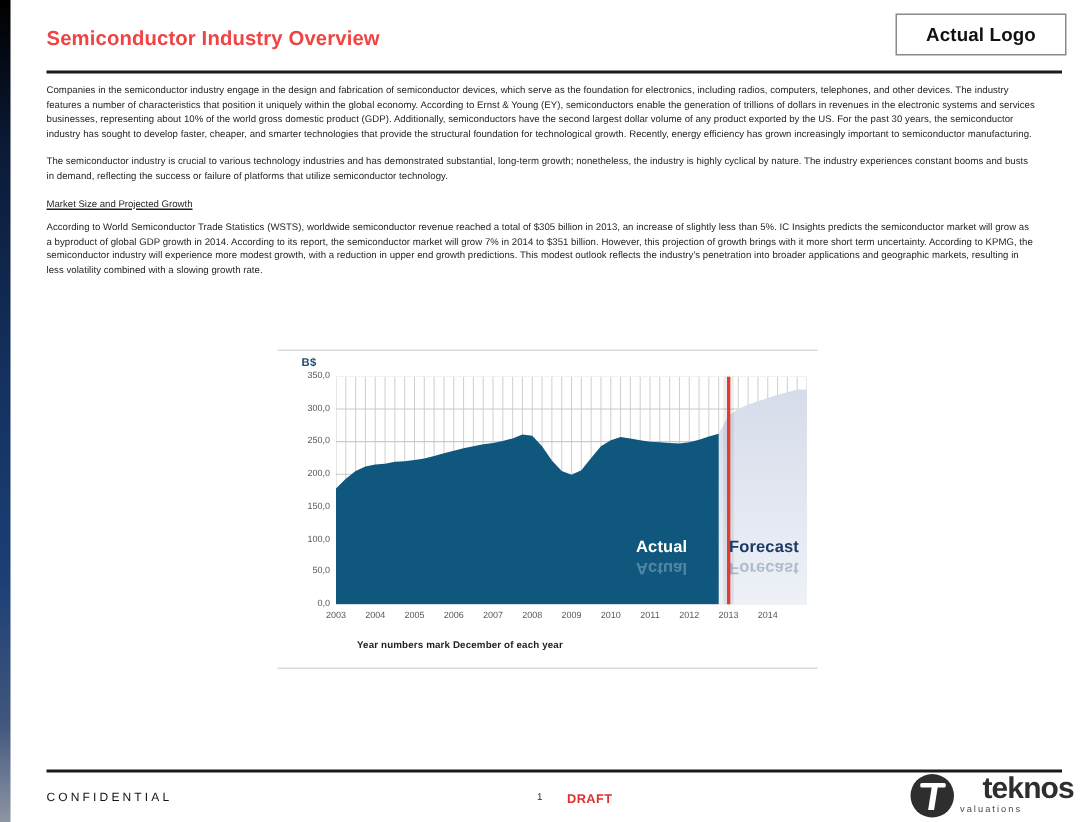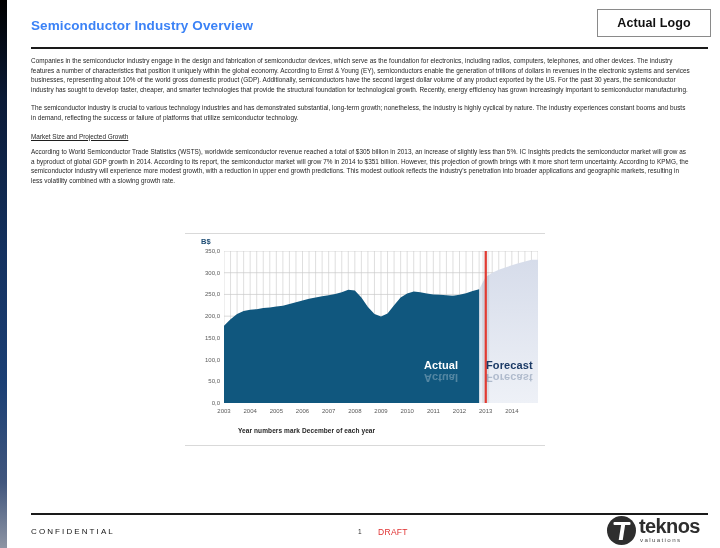--- a/index.html
+++ b/index.html
@@ -30,21 +30,21 @@
     left: 7px; top: 0; right: 0;
     height: 52px;
   }
   #page-title {
     position: absolute;
     left: 24px;
     top: 18px;
     font-size: 13.5px;
     font-weight: bold;
     letter-spacing: 0.1px;
-    color: #3b82f6;
+    color: #ef4444;
     white-space: nowrap;
   }
   #header-rule {
     position: absolute;
     left: 24px;
     right: 12px;
     top: 47px;
     height: 2px;
     background: #1a1a1a;
   }
@@ -205,21 +205,21 @@
     left: 358px;
     top: 528px;
     font-size: 6.5px;
     color: #2a2a2a;
   }
   #footer-draft {
     position: absolute;
     left: 378px;
     top: 527px;
     font-size: 8.5px;
-    font-weight: normal;
+    font-weight: bold;
     color: #e03030;
     letter-spacing: 0.3px;
   }
   #teknos-logo {
     position: absolute;
     right: 9px;
     top: 514px;
     width: 104px;
     height: 32px;
     display: flex;
@@ -257,20 +257,21 @@
   #teknos-words {
     margin-left: 3px;
     line-height: 1;
   }
   #teknos-name {
     font-size: 20px;
     font-weight: bold;
     color: #2e2e2e;
     letter-spacing: -0.6px;
     display: block;
+    margin-left: 16px;
   }
   #teknos-tag {
     font-size: 6.2px;
     color: #4a4a4a;
     letter-spacing: 1.35px;
     display: block;
     margin-top: 1px;
     margin-left: 1px;
   }
 </style>

